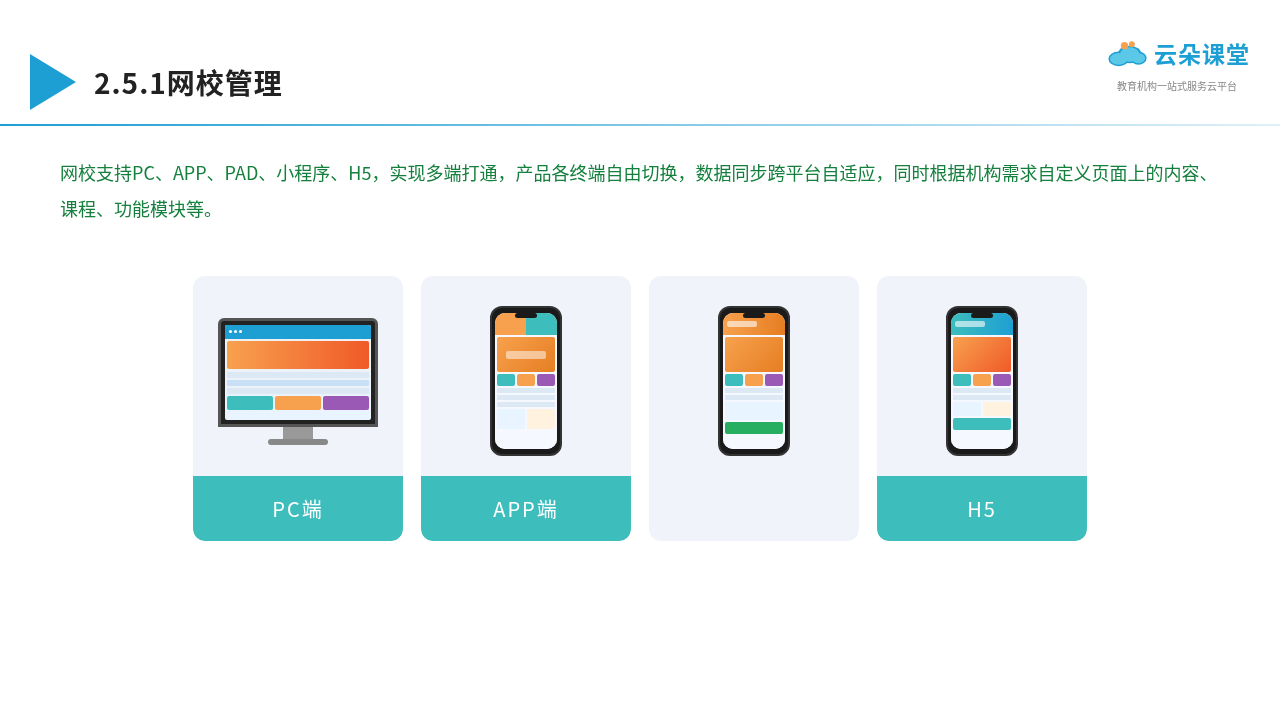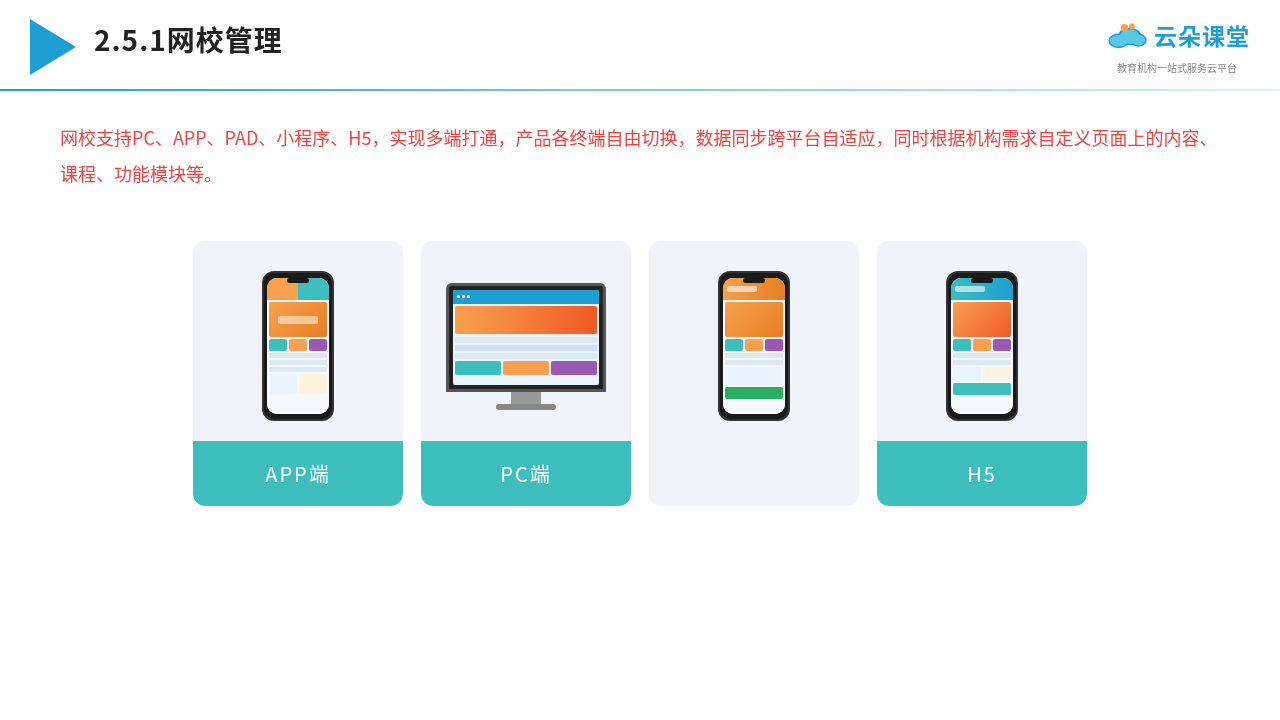--- a/index.html
+++ b/index.html
@@ -14,22 +14,23 @@
 
     
     .header {
       display: flex;
       align-items: center;
       justify-content: space-between;
       padding: 18px 30px 0 30px;
     }
     .header-left {
       display: flex;
-      align-items: flex-start;
+      align-items: center;
       gap: 18px;
+      margin-top: 36px;
     }
     .logo-triangle {
       width: 0;
       height: 0;
       border-top: 28px solid transparent;
       border-bottom: 28px solid transparent;
       border-left: 46px solid #1e9fd4;
     }
     .page-title {
       font-size: 28px;
@@ -66,21 +67,21 @@
       height: 2px;
       background: linear-gradient(to right, #1e9fd4, #e0f0f8);
       margin: 14px 0 0 0;
     }
 
     
     .description {
       padding: 28px 60px 0 60px;
       font-size: 18px;
       line-height: 2;
-      color: #ef4444;
+      color: #15803d;
     }
 
     
     .cards-section {
       display: flex;
       justify-content: center;
       gap: 18px;
       padding: 40px 40px 0 40px;
       margin-top: 10px;
     }
@@ -331,50 +332,20 @@
   </div>
 </div>
 
 <div class="divider"></div>
 
 <div class="description">
   <p>网校支持PC、APP、PAD、小程序、H5，实现多端打通，产品各终端自由切换，数据同步跨平台自适应，同时根据机构需求自定义页面上的内容、课程、功能模块等。</p>
 </div>
 
 <div class="cards-section">
-
-  <div class="card">
-    <div class="card-image-area">
-      <div class="phone">
-        <div class="phone-notch"></div>
-        <div class="phone-screen">
-          <div class="phone-screen-top" style="background: linear-gradient(to right, #f7a14e 50%, #3dbdbc 50%); height:22px; padding-top:6px;">
-          </div>
-          <div style="padding:2px; background:#f5f8ff; flex:1; display:flex; flex-direction:column; gap:2px;">
-            <div style="height:35px; background:linear-gradient(135deg,#f7a14e,#e67e22); border-radius:2px; display:flex; align-items:center; justify-content:center;">
-              <div style="width:40px;height:8px;background:rgba(255,255,255,0.5);border-radius:2px;"></div>
-            </div>
-            <div style="display:flex;gap:2px;">
-              <div style="flex:1;height:12px;background:#3dbdbc;border-radius:2px;"></div>
-              <div style="flex:1;height:12px;background:#f7a14e;border-radius:2px;"></div>
-              <div style="flex:1;height:12px;background:#9b59b6;border-radius:2px;"></div>
-            </div>
-            <div style="height:5px;background:#dde8f5;border-radius:1px;"></div>
-            <div style="height:5px;background:#dde8f5;border-radius:1px;"></div>
-            <div style="height:5px;background:#dde8f5;border-radius:1px;"></div>
-            <div style="display:flex;gap:2px;">
-              <div style="flex:1;height:20px;background:#e8f4ff;border-radius:2px;"></div>
-              <div style="flex:1;height:20px;background:#fff3e0;border-radius:2px;"></div>
-            </div>
-          </div>
-        </div>
-      </div>
-    </div>
-    <div class="card-label">APP端</div>
-  </div>
 
   <div class="card">
     <div class="card-image-area">
       <div class="pc-monitor">
         <div class="monitor-screen-wrapper">
           <div class="monitor-screen">
             <div class="monitor-screen-inner">
               <div class="monitor-topbar">
                 <div class="monitor-dot"></div>
                 <div class="monitor-dot"></div>
@@ -396,20 +367,50 @@
             </div>
           </div>
         </div>
         <div class="monitor-stand"></div>
         <div class="monitor-base"></div>
       </div>
     </div>
     <div class="card-label">PC端</div>
   </div>
 
+  <div class="card">
+    <div class="card-image-area">
+      <div class="phone">
+        <div class="phone-notch"></div>
+        <div class="phone-screen">
+          <div class="phone-screen-top" style="background: linear-gradient(to right, #f7a14e 50%, #3dbdbc 50%); height:22px; padding-top:6px;">
+          </div>
+          <div style="padding:2px; background:#f5f8ff; flex:1; display:flex; flex-direction:column; gap:2px;">
+            <div style="height:35px; background:linear-gradient(135deg,#f7a14e,#e67e22); border-radius:2px; display:flex; align-items:center; justify-content:center;">
+              <div style="width:40px;height:8px;background:rgba(255,255,255,0.5);border-radius:2px;"></div>
+            </div>
+            <div style="display:flex;gap:2px;">
+              <div style="flex:1;height:12px;background:#3dbdbc;border-radius:2px;"></div>
+              <div style="flex:1;height:12px;background:#f7a14e;border-radius:2px;"></div>
+              <div style="flex:1;height:12px;background:#9b59b6;border-radius:2px;"></div>
+            </div>
+            <div style="height:5px;background:#dde8f5;border-radius:1px;"></div>
+            <div style="height:5px;background:#dde8f5;border-radius:1px;"></div>
+            <div style="height:5px;background:#dde8f5;border-radius:1px;"></div>
+            <div style="display:flex;gap:2px;">
+              <div style="flex:1;height:20px;background:#e8f4ff;border-radius:2px;"></div>
+              <div style="flex:1;height:20px;background:#fff3e0;border-radius:2px;"></div>
+            </div>
+          </div>
+        </div>
+      </div>
+    </div>
+    <div class="card-label">APP端</div>
+  </div>
+
 
   <div class="card">
     <div class="card-image-area">
       <div class="phone">
         <div class="phone-notch"></div>
         <div class="phone-screen">
           <div style="background:linear-gradient(to right,#f7a14e,#e67e22);height:22px;padding-top:6px;display:flex;align-items:center;padding:0 4px;">
             <div style="width:30px;height:6px;background:rgba(255,255,255,0.6);border-radius:2px;"></div>
           </div>
           <div style="padding:2px;background:#f5f8ff;flex:1;display:flex;flex-direction:column;gap:2px;">

